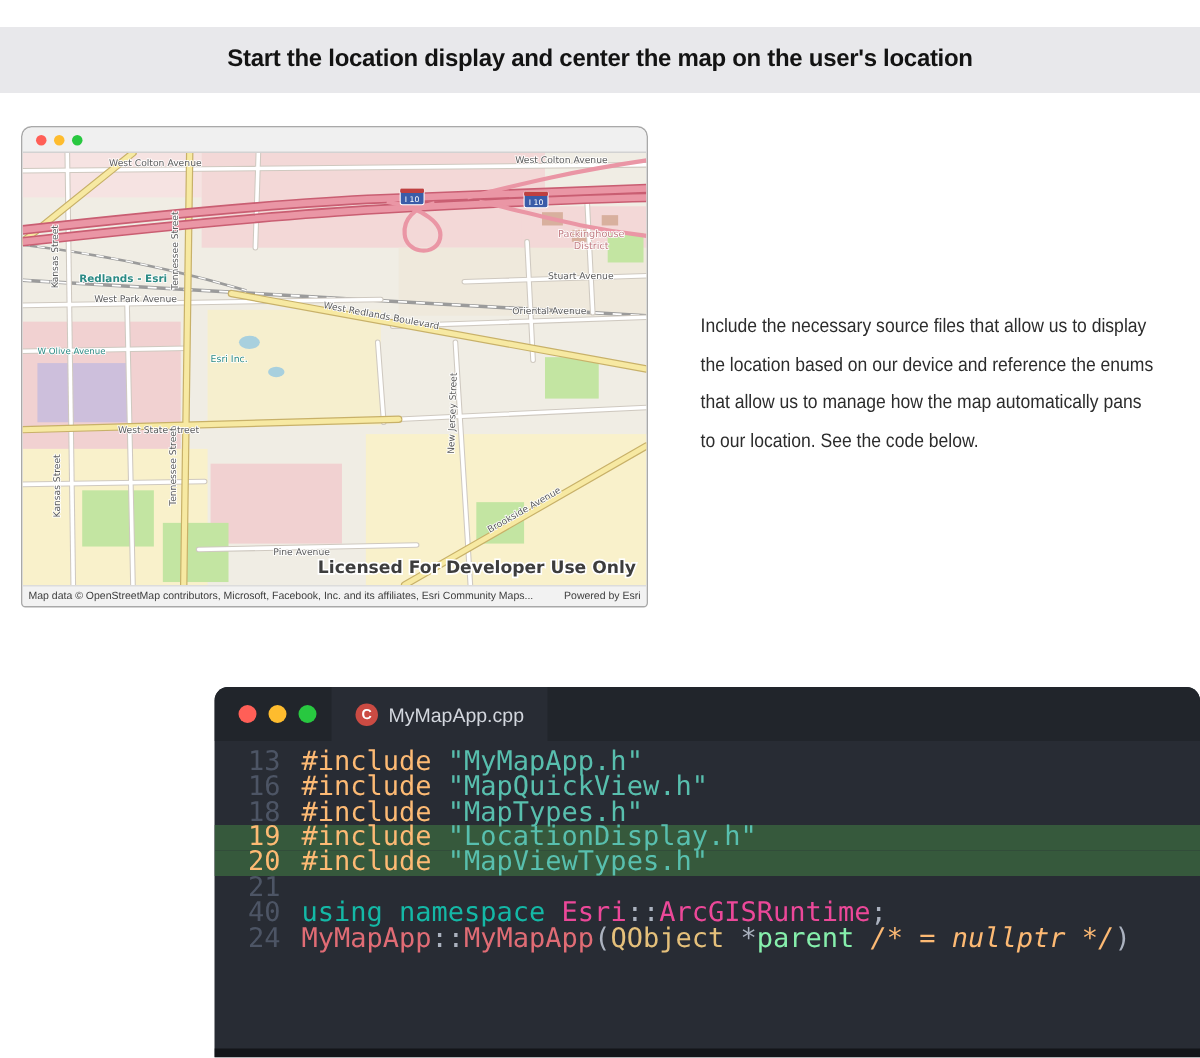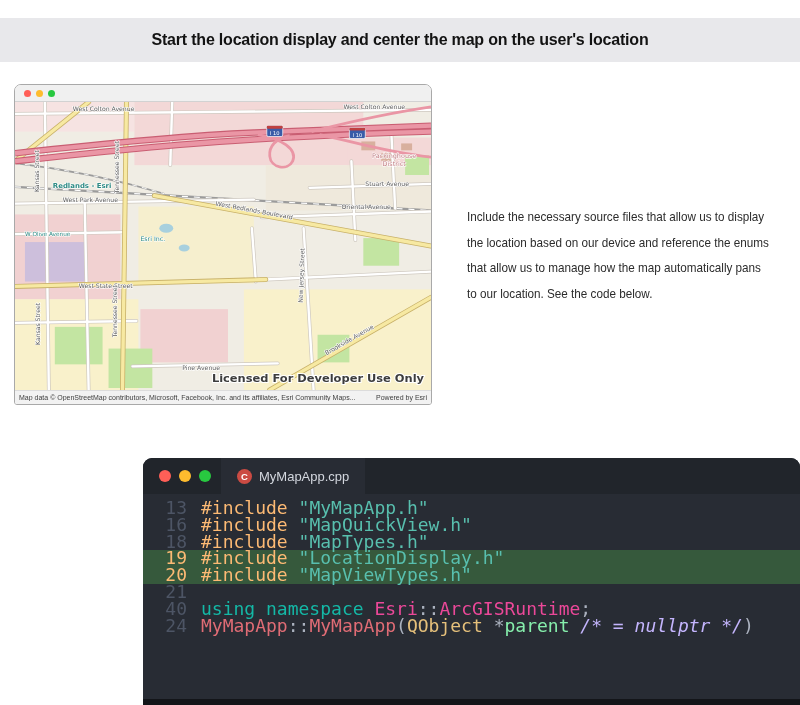--- a/index.html
+++ b/index.html
@@ -70,21 +70,21 @@
   .code-row.hl .gutter{color:#fdba74;}
   .code-text{padding-left:14px;white-space:pre;color:#abb2bf;}
   .tk-p{color:#abb2bf}
   .tk-kw{color:#fdba74}
   .tk-str{color:#58bfae}
   .tk-kw2{color:#14b8a6}
   .tk-ns{color:#ec4899}
   .tk-fn{color:#e06c75}
   .tk-typ{color:#e5c07b}
   .tk-arg{color:#86efac;}
-  .tk-cm{color:#c4b5fd;font-style:italic}
+  .tk-cm{color:#fdba74;font-style:italic}
   .code-bottom-strip{position:absolute;left:0;right:0;bottom:0;height:6px;background:#131519;}
 </style>
 </head>
 <body>
 
 <div class="header-band">
   <h1 class="page-title">Start the location display and center the map on the user's location</h1>
 </div>
 
 <div class="map-window">

